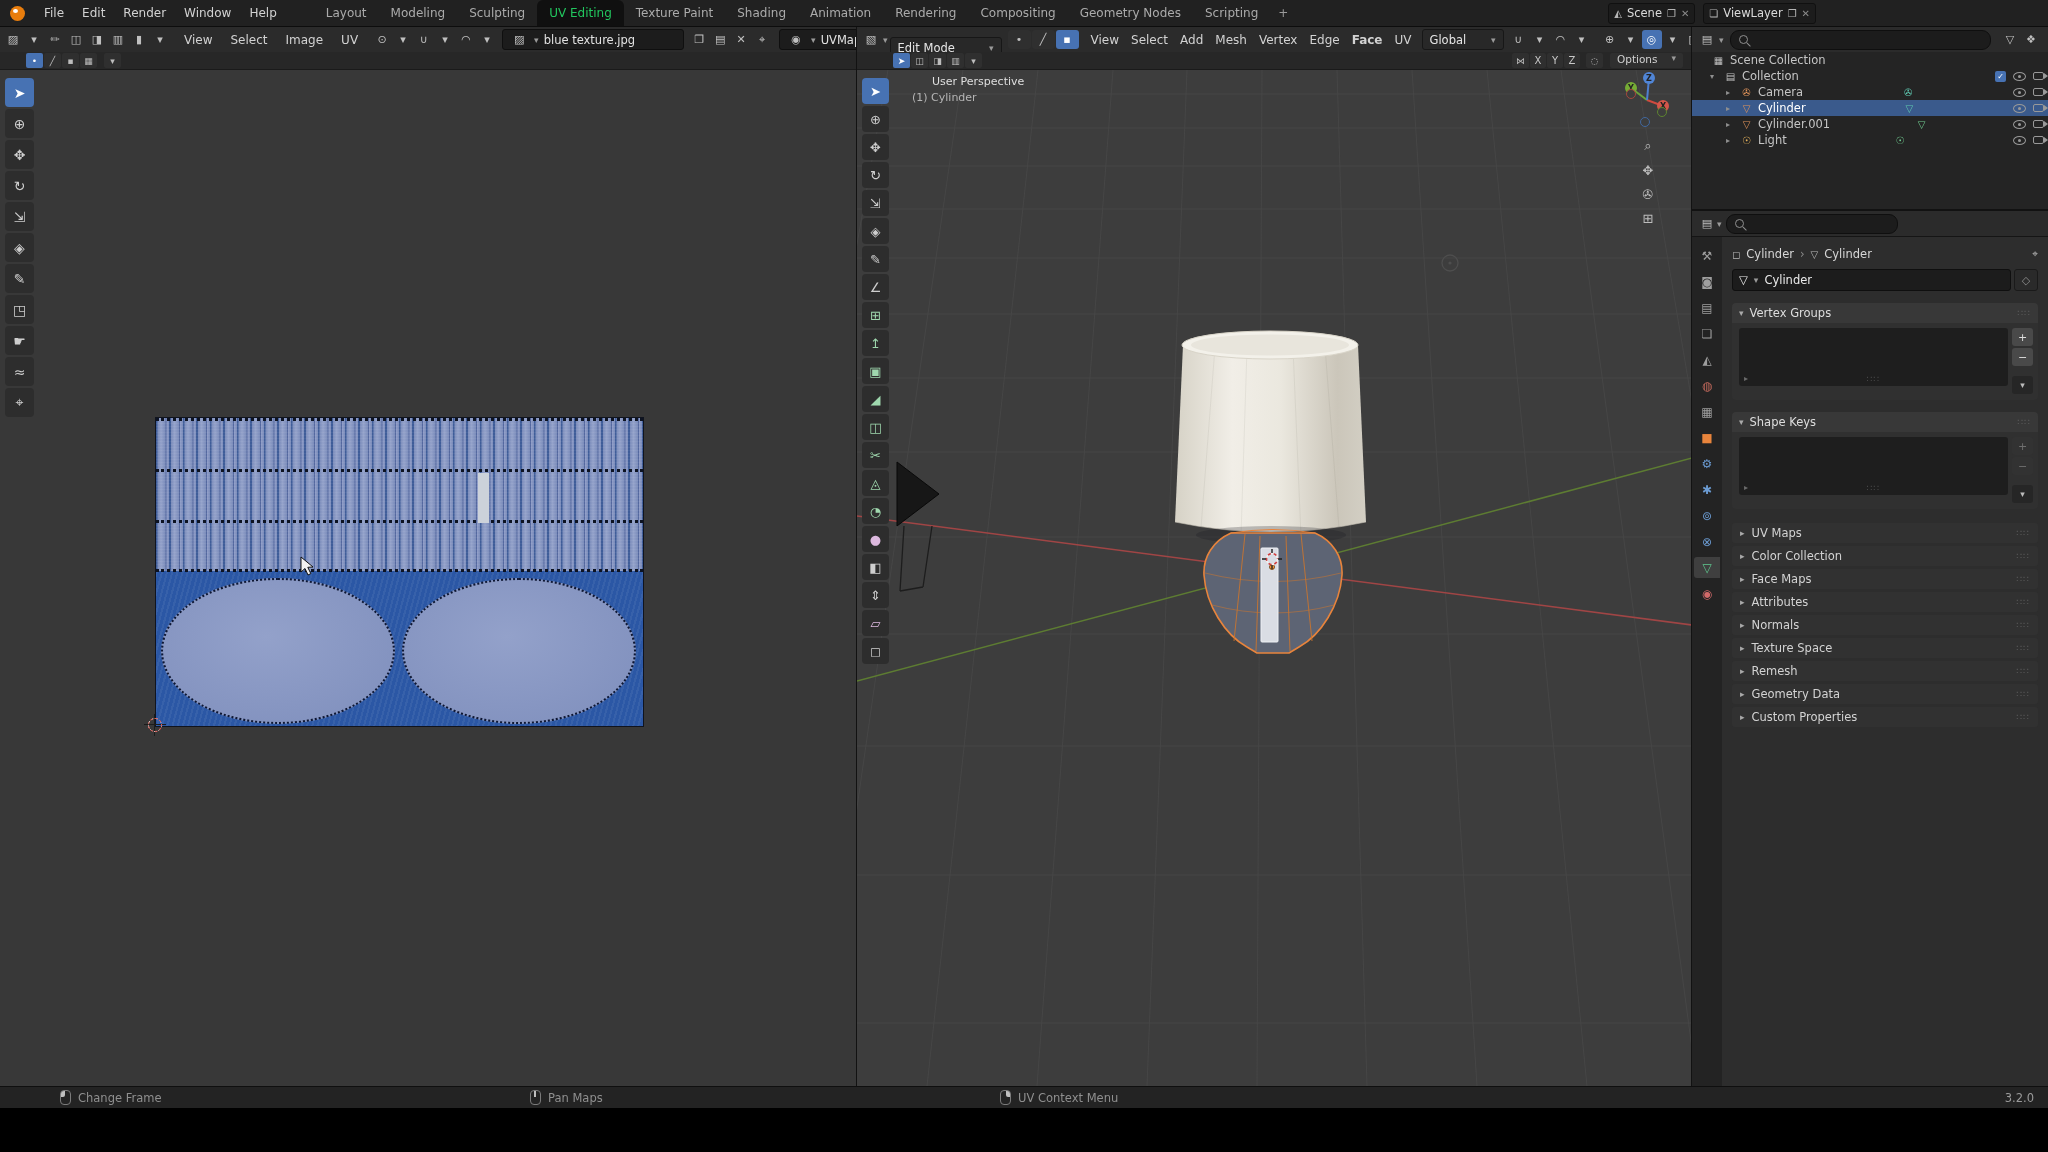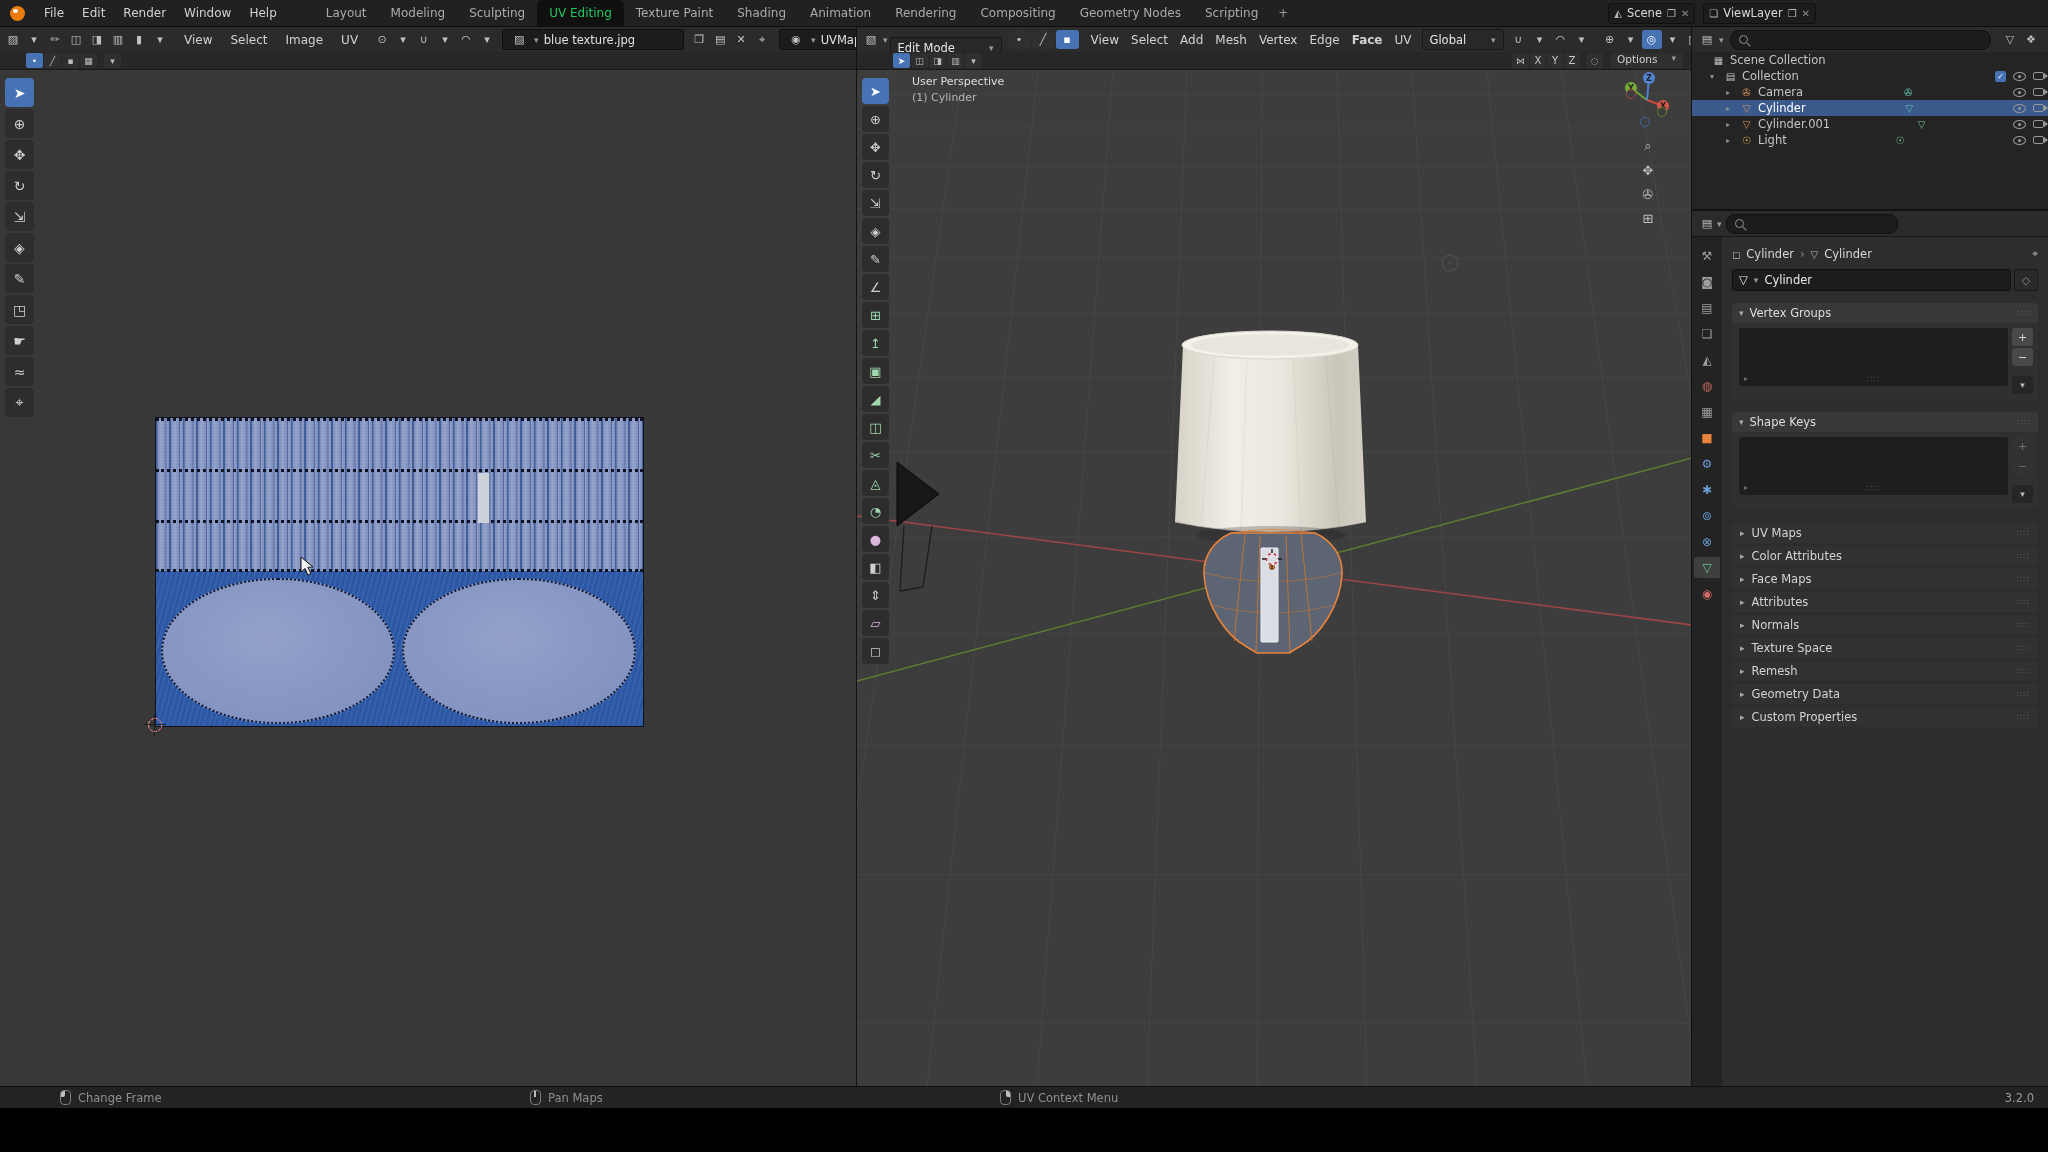--- a/index.html
+++ b/index.html
@@ -84,21 +84,21 @@
   .uvface{position:absolute;left:322px;top:55px;width:11px;height:50px;background:#ccd2da;z-index:3;}
   
   .cur2d{position:absolute;width:14px;height:14px;z-index:6;}
   .cur2d .ring{position:absolute;inset:0;border-radius:50%;border:1.6px dashed #d5524a;}
   .cur2d .ring2{position:absolute;inset:0;border-radius:50%;border:1.6px dashed #f0f0f0;transform:rotate(45deg);}
   .cur2d .h{position:absolute;left:-4px;top:6px;width:22px;height:1.4px;background:#1c1c1c;}
   .cur2d .v{position:absolute;top:-4px;left:6px;height:22px;width:1.4px;background:#1c1c1c;}
   .mousecur{position:absolute;z-index:9;}
   
   .vpoverlay{position:absolute;left:912px;top:74px;z-index:4;font-size:11px;line-height:16px;}
-  .vpoverlay .l1{color:#dfdfdf;}
+  .vpoverlay .l1{color:#dfdfdf;margin-left:20px;}
   .vpoverlay .l2{color:#b5b5b5;}
   .gizmo{position:absolute;left:1619px;top:72px;width:56px;height:56px;z-index:4;}
   .gdot{position:absolute;width:12px;height:12px;border-radius:50%;display:flex;align-items:center;
         justify-content:center;font-size:8px;font-weight:bold;color:#222;}
   .gdot.x{background:#d4564a;}
   .gdot.y{background:#76ac35;}
   .gdot.z{background:#5085d6;}
   .gneg{position:absolute;width:10px;height:10px;border-radius:50%;background:#3d3d3d;box-sizing:border-box;}
   .gneg.x{border:1.5px solid #a5473d;}
   .gneg.y{border:1.5px solid #5d8430;}
@@ -682,21 +682,21 @@
     <div class="cpanels">
 
         <div class="cpanel">
           <span class="pchev">▸</span>
           <span>UV Maps</span>
           <span class="grip">∷∷</span>
         </div>
 
         <div class="cpanel">
           <span class="pchev">▸</span>
-          <span>Color Attributes</span>
+          <span>Color Collection</span>
           <span class="grip">∷∷</span>
         </div>
 
         <div class="cpanel">
           <span class="pchev">▸</span>
           <span>Face Maps</span>
           <span class="grip">∷∷</span>
         </div>
 
         <div class="cpanel">

